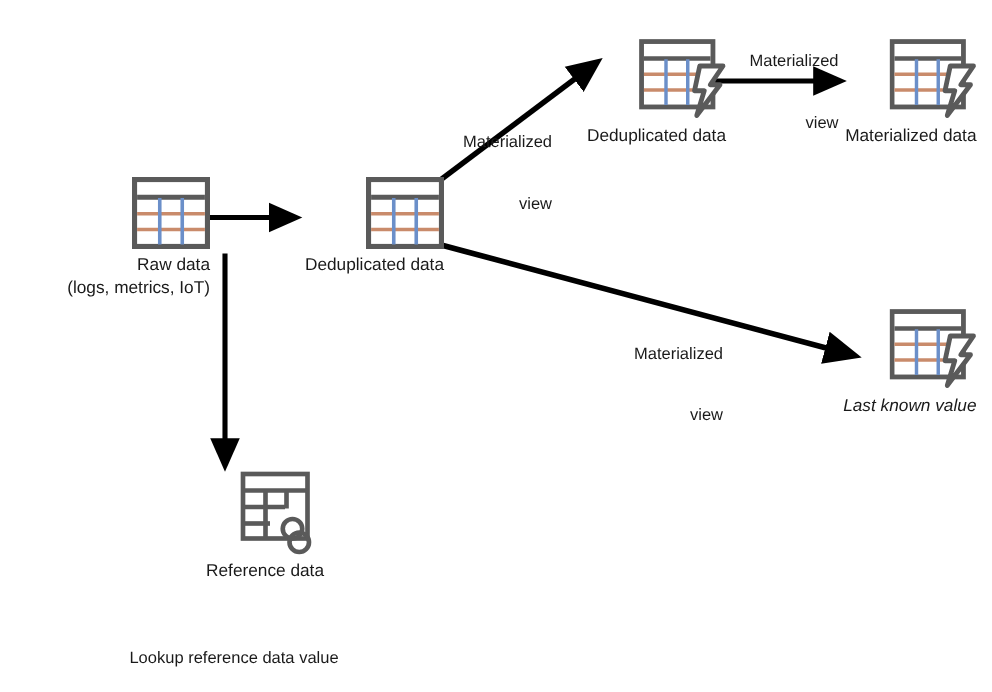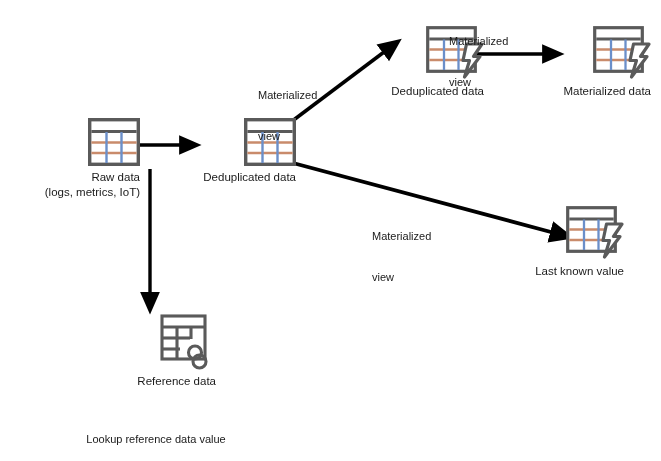--- a/index.html
+++ b/index.html
@@ -42,21 +42,21 @@
     line-height: 13.5px;
     text-align: center;
     color: #1a1a1a;
     white-space: pre;
     margin-left: 48px;
   }
   .edge-label {
     position: absolute;
     font-size: 11px;
     line-height: 13.5px;
-    text-align: left;
+    text-align: right;
     color: #1a1a1a;
     white-space: pre;
   }
   .caption {
     position: absolute;
     font-size: 11px;
     line-height: 14px;
     text-align: center;
     color: #1a1a1a;
     white-space: pre;
@@ -158,21 +158,21 @@
         <line x1="3.3" y1="23.5" x2="47.7" y2="23.5" stroke="#c98b6b" stroke-width="2.3"></line>
         <line x1="3.3" y1="34" x2="47.7" y2="34" stroke="#c98b6b" stroke-width="2.3"></line>
         <line x1="18" y1="13.5" x2="18" y2="44" stroke="#6b8fc9" stroke-width="2.3"></line>
         <line x1="32.5" y1="13.5" x2="32.5" y2="44" stroke="#6b8fc9" stroke-width="2.3"></line>
         <path d="M40.5,18 L56,18 L47.5,30.5 L54,30.5 L38.5,51 L43.5,34.5 L37,34.5 Z" fill="#ffffff" stroke="#5a5a5a" stroke-width="3.2" stroke-linejoin="round"></path>
       </svg>
     </span>
     <span class="node-label">Materialized data</span>
   </div>
 
-  <div class="node" style="left:504px; top:206px; width:120px;">
+  <div class="node" style="left:531px; top:206px; width:120px;font-style:italic;">
     <span class="node-icon">
       <svg width="58" height="54" viewBox="0 0 58 54" xmlns="http://www.w3.org/2000/svg">
         <rect x="1.7" y="1.7" width="47.6" height="43.6" fill="#ffffff" stroke="#5a5a5a" stroke-width="3.2"></rect>
         <line x1="3.3" y1="13" x2="47.7" y2="13" stroke="#5a5a5a" stroke-width="3"></line>
         <line x1="3.3" y1="23.5" x2="47.7" y2="23.5" stroke="#c98b6b" stroke-width="2.3"></line>
         <line x1="3.3" y1="34" x2="47.7" y2="34" stroke="#c98b6b" stroke-width="2.3"></line>
         <line x1="18" y1="13.5" x2="18" y2="44" stroke="#6b8fc9" stroke-width="2.3"></line>
         <line x1="32.5" y1="13.5" x2="32.5" y2="44" stroke="#6b8fc9" stroke-width="2.3"></line>
         <path d="M40.5,18 L56,18 L47.5,30.5 L54,30.5 L38.5,51 L43.5,34.5 L37,34.5 Z" fill="#ffffff" stroke="#5a5a5a" stroke-width="3.2" stroke-linejoin="round"></path>
       </svg>

